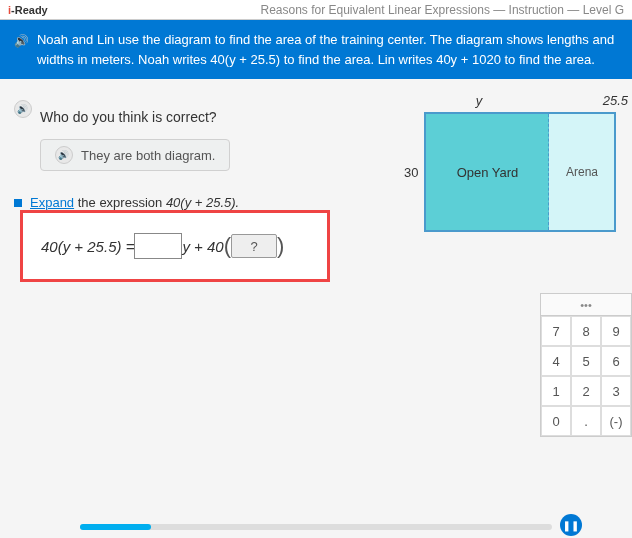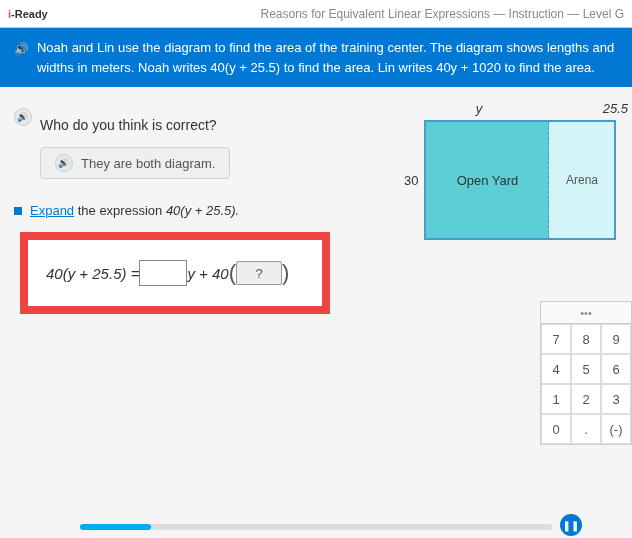--- a/index.html
+++ b/index.html
@@ -1,44 +1,44 @@
 <!DOCTYPE html>
 <html><head>
   <meta charset="utf-8">
   <style>
     * { margin: 0; padding: 0; box-sizing: border-box; }
     body { font-family: Arial, sans-serif; background: #f5f5f5; width: 632px; height: 538px; overflow: hidden; position: relative; }
     
-    .header-bar { background: #fff; border-bottom: 1px solid #ccc; padding: 2px 8px; display: flex; align-items: center; height: 28px; }
+    .header-bar { background: #fff; border-bottom: 1px solid #ccc; padding: 2px 8px; display: flex; align-items: center; height: 20px; }
     .logo { font-size: 11px; font-weight: bold; color: #333; }
     .logo-dot { color: #e74c3c; }
     .lesson-title { flex: 1; text-align: right; font-size: 12px; color: #888; }
     
     .problem-banner { background: #0078d4; color: #fff; padding: 10px 14px; font-size: 13px; line-height: 1.5; }
     .problem-banner .row { display: flex; align-items: flex-start; gap: 8px; }
     .speaker-icon-wrap { font-size: 12px; margin-top: 2px; color: #fff; }
     
     .main { display: flex; padding: 14px 0 0 14px; gap: 10px; }
     .left-col { flex: 0 0 380px; }
     .right-col { flex: 1; position: relative; }
     
     .question-row { display: flex; align-items: center; gap: 8px; margin-bottom: 14px; }
     .small-speaker { width: 18px; height: 18px; border-radius: 50%; background: #e8e8e8; display: flex; align-items: center; justify-content: center; font-size: 9px; color: #666; border: 1px solid #ccc; }
     .question-text { font-size: 14px; color: #333; font-weight: 500; margin-top: 16px; }
     
     .answer-chip { display: inline-flex; align-items: center; gap: 8px; background: #eef0f0; border: 1px solid #d0d0d0; border-radius: 4px; padding: 6px 14px; margin-left: 26px; margin-bottom: 24px; }
     .answer-chip-text { font-size: 13px; color: #555; }
     
-    .expand-row { display: flex; align-items: center; gap: 8px; margin-bottom: 14px; }
+    .expand-row { display: flex; align-items: center; gap: 8px; }
     .bullet { width: 8px; height: 8px; background: #0078d4; }
     .expand-text { font-size: 13px; color: #333; }
     .underline { text-decoration: underline; color: #0078d4; }
     .expr { font-style: italic; }
     
-    .equation-card { background: #fff; border: 8px solid #ef4444; padding: 20px 18px; margin-left: 6px; width: 310px; display: flex; align-items: center; gap: 0; font-size: 15px; color: #333; }
+    .equation-card { background: #fff; border: 3px solid #ef4444; padding: 20px 18px; margin-left: 6px; width: 310px; display: flex; align-items: center; gap: 0; font-size: 15px; color: #333; }
     .blank-input { width: 48px; height: 26px; border: 1px solid #888; background: #fff; }
     .qmark-box { width: 46px; height: 24px; border: 1px solid #999; background: #eee; display: inline-flex; align-items: center; justify-content: center; font-size: 13px; color: #555; border-radius: 2px; }
     .paren { font-size: 22px; color: #555; }
     
     .diagram-labels { display: flex; font-size: 13px; font-style: italic; color: #333; margin-bottom: 4px; }
     .diagram-label-y { flex: 0 0 150px; text-align: center; }
     .diagram-label-255 { flex: 1; text-align: right; padding-right: 4px; }
     
     .diagram-row { display: flex; align-items: center; }
     .side-label { font-size: 13px; color: #333; margin-right: 6px; }

